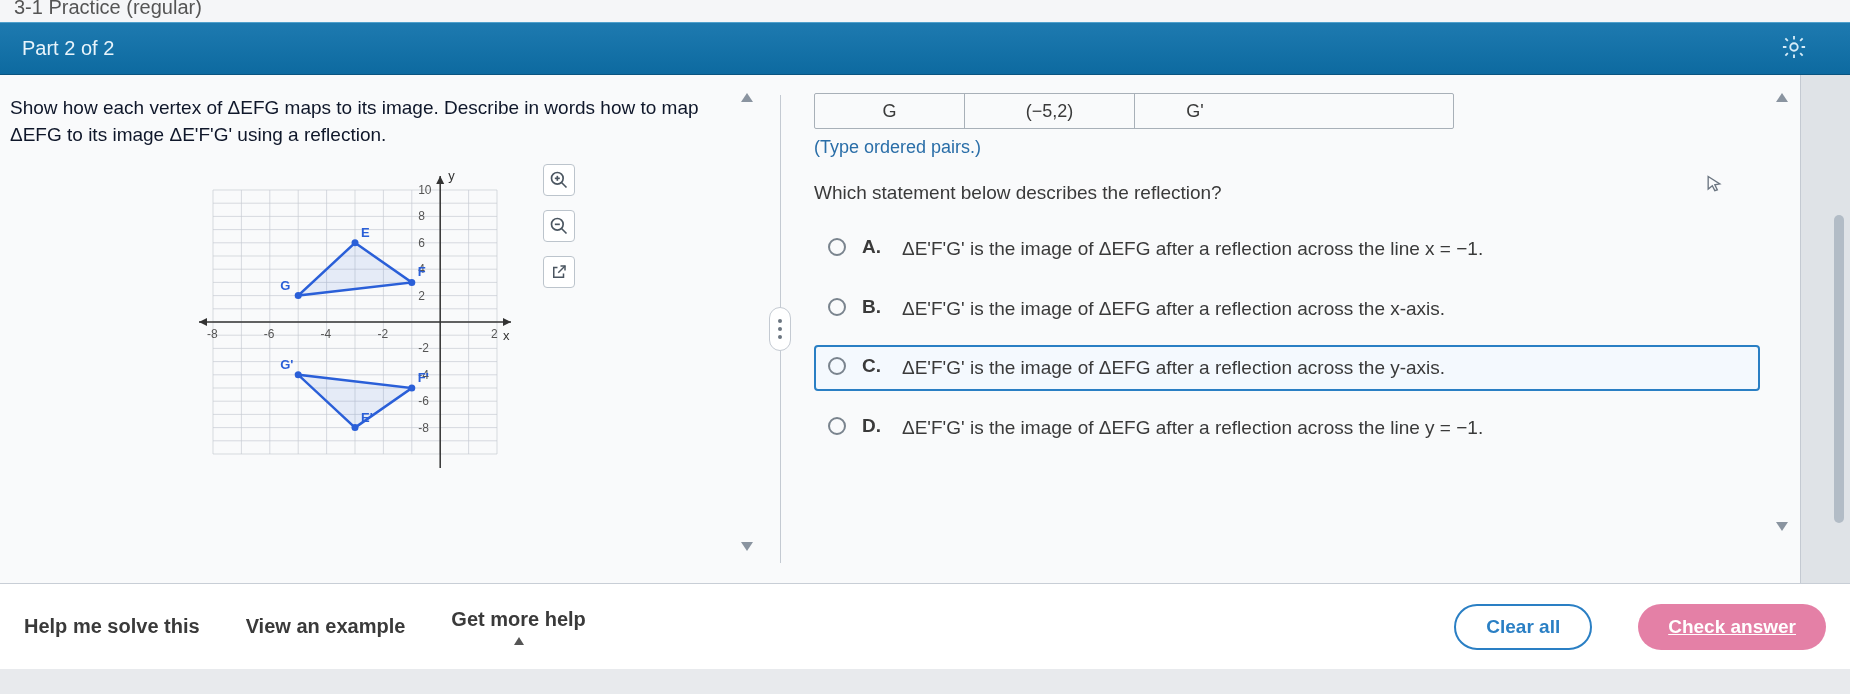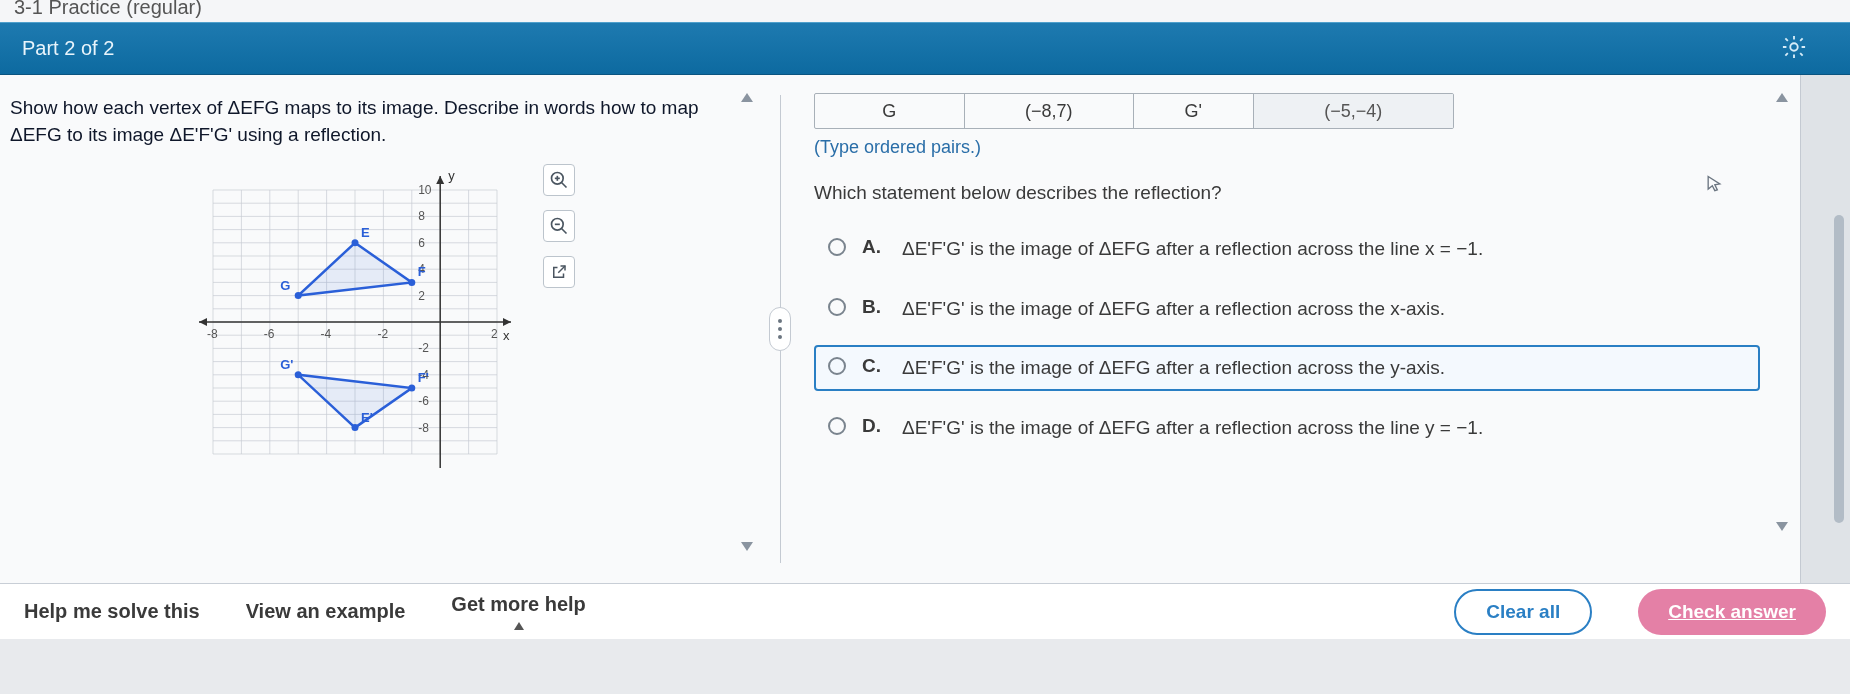--- a/index.html
+++ b/index.html
@@ -184,21 +184,21 @@
     content:"";
     position:absolute;
     right:6px; top:140px; bottom:60px;
     width:10px;
     background:#b2bcc6;
     border-radius:6px;
   }
   .footer {
     background:#fff;
     border-top:1px solid #c8ced6;
-    height:56px;
+    height:86px;
     display:flex;
     align-items:center;
     padding:0 24px;
     gap:46px;
     font-size:20px;
     font-weight:bold;
     color:#3a3a3a;
   }
   .footer .link { cursor:pointer; }
   .footer .spacer { flex:1; }
@@ -356,23 +356,22 @@
     <div class="more-dots">
         <span></span>
         <span></span>
         <span></span>
       </div>
   </div>
 
   <div class="right-pane">
     <div class="coord-table">
       <div class="ct-g">G</div>
-      <div class="ct-v">(−8,7)</div>
+      <div class="ct-v">(−5,2)</div>
       <div class="ct-gp">G'</div>
-      <div class="ct-vp">(−5,−4)</div>
     </div>
     <div class="hint">(Type ordered pairs.)</div>
 
     <div class="q-text">Which statement below describes the reflection?</div>
 
     <div class="options">
       <div class="opt">
         <div class="radio"></div>
         <div class="opt-letter">A.</div>
         <div class="opt-text">ΔE'F'G' is the image of ΔEFG after a reflection across the line x = −1.</div>

